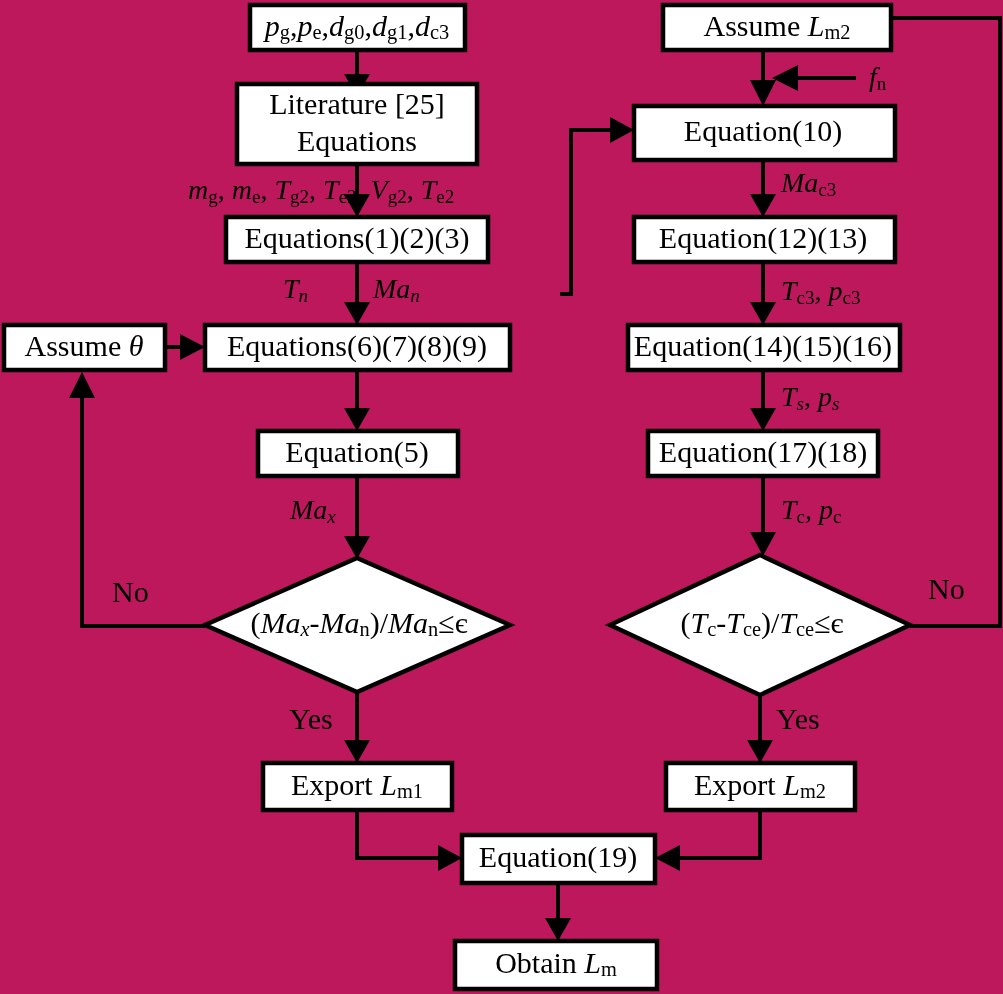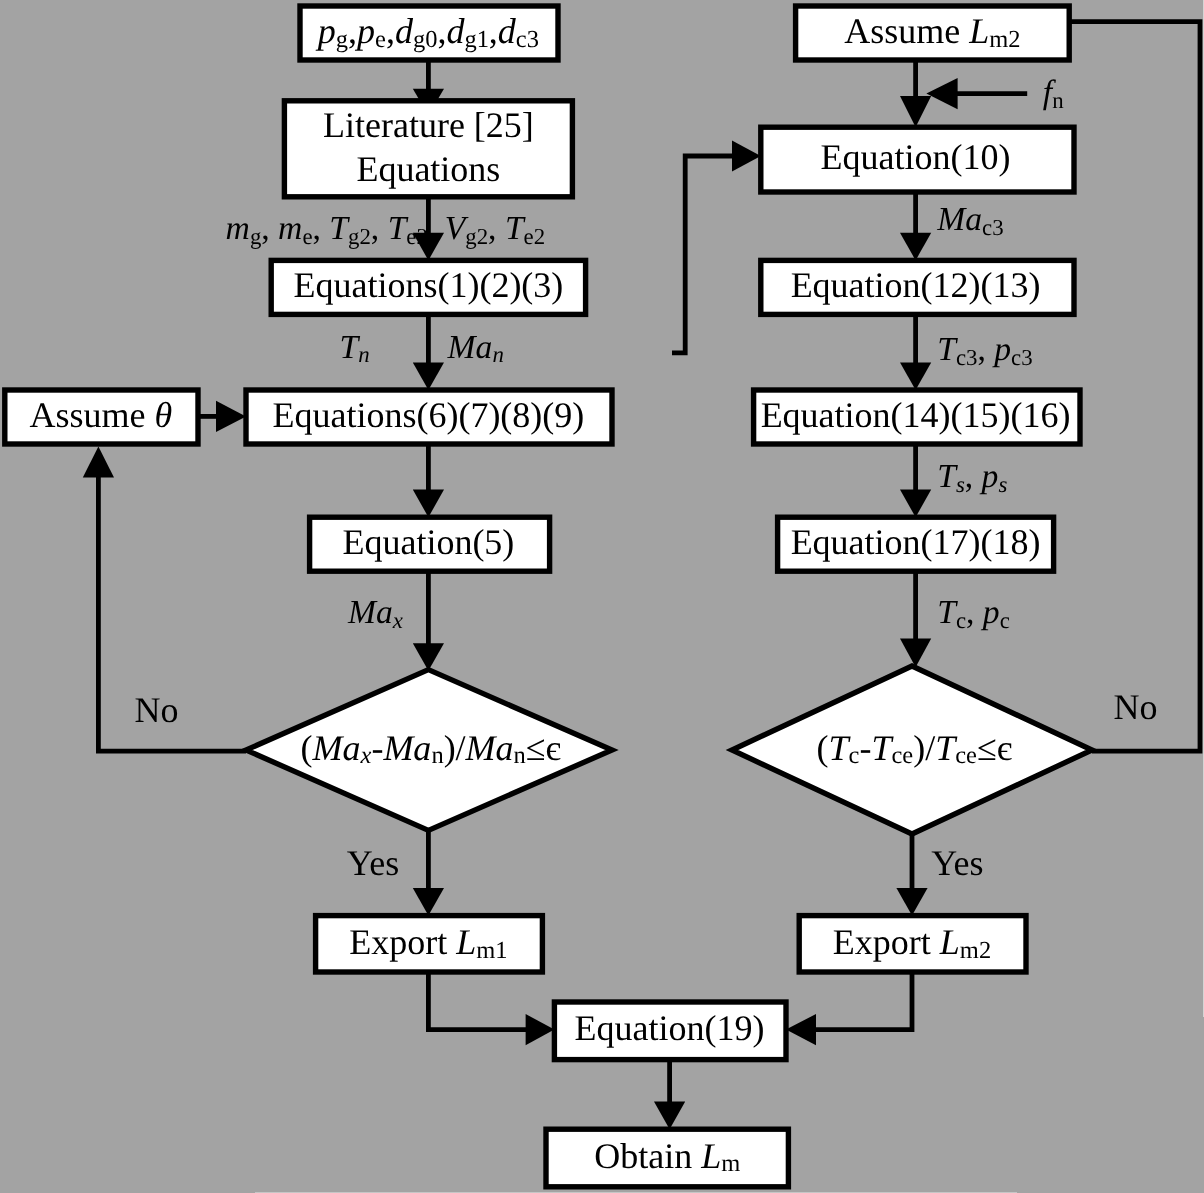--- a/index.html
+++ b/index.html
@@ -4,21 +4,21 @@
 <style>
   html, body {
     margin: 0;
     padding: 0;
     background: #ffffff;
   }
   #flowchart-root {
     position: relative;
     width: 1003px;
     height: 994px;
-    background: #a3a3a3;
+    background: #be185d;
     font-family: "Liberation Serif", "DejaVu Serif", serif;
   }
   svg.fc {
     position: absolute;
     left: 0;
     top: 0;
     width: 1003px;
     height: 994px;
     display: block;
   }

